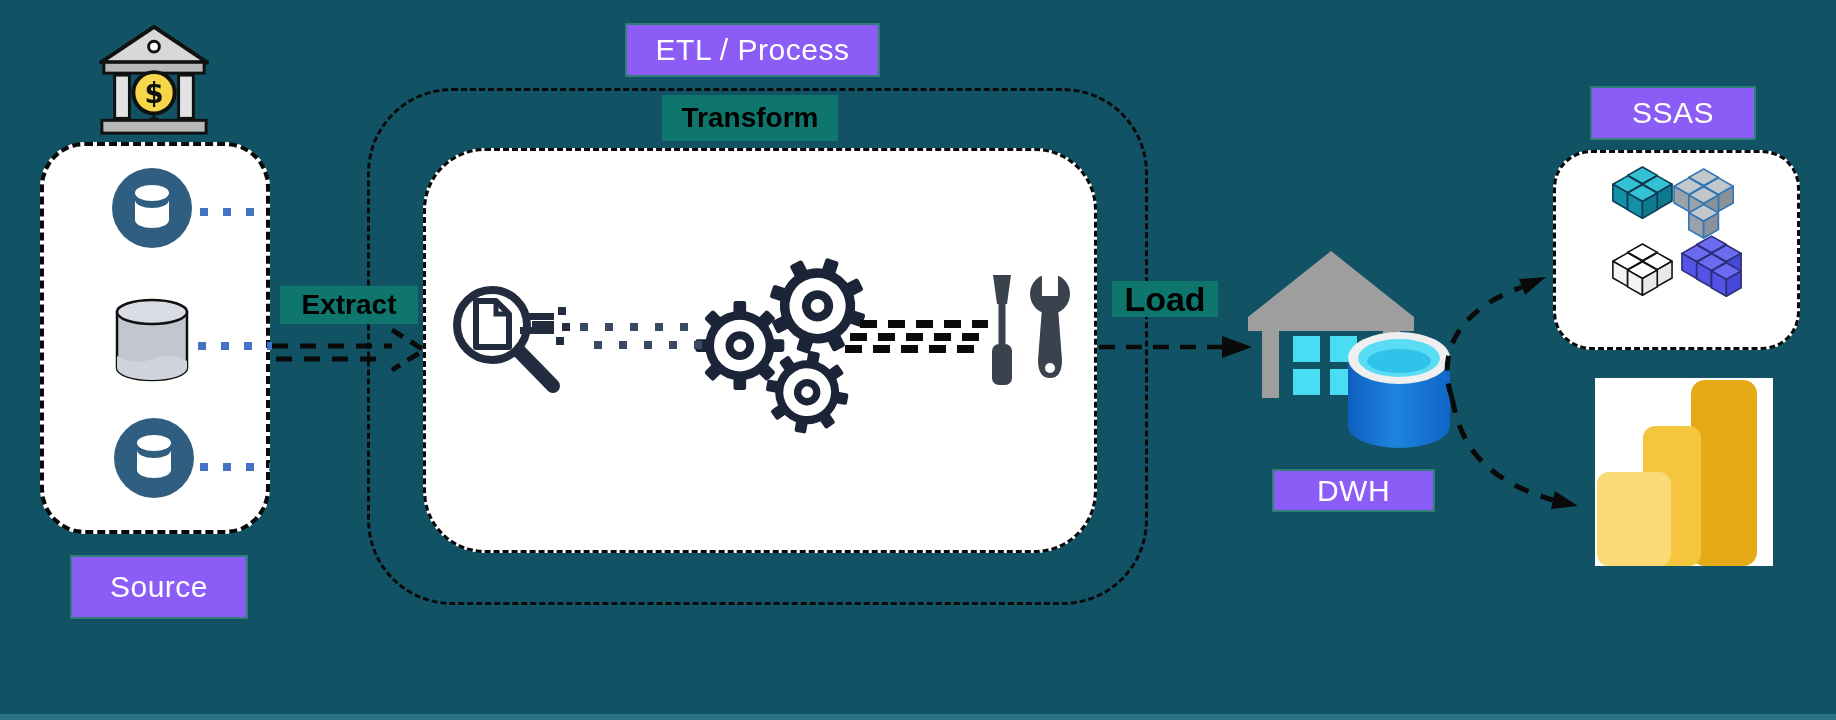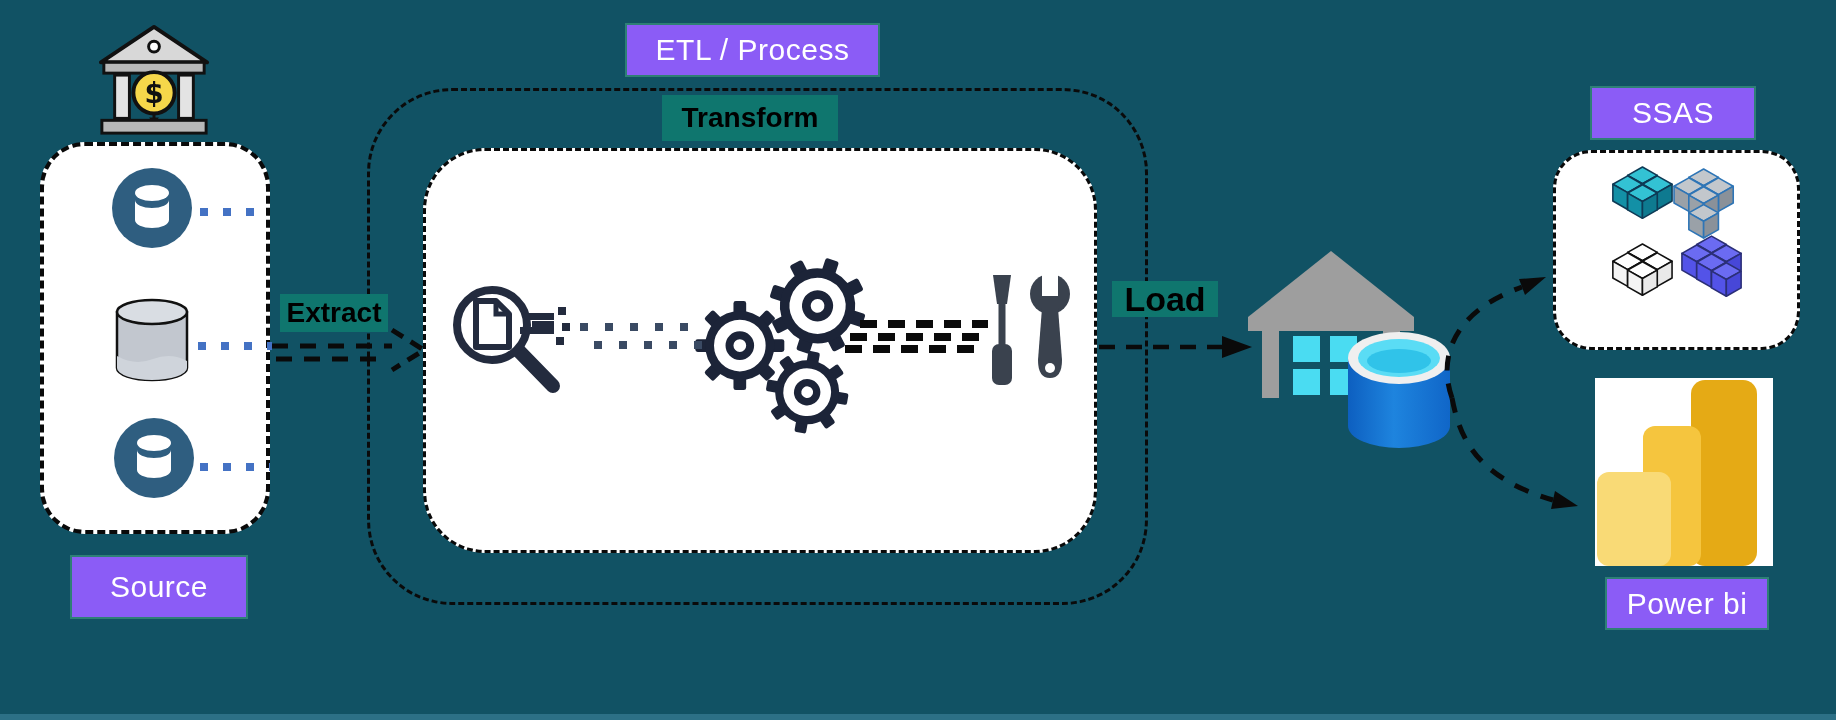--- a/index.html
+++ b/index.html
@@ -147,20 +147,21 @@
         <stop offset="0.45" stop-color="#1E84DE"></stop>
         <stop offset="1" stop-color="#1066C8"></stop>
       </linearGradient>
     </defs>
     <path d="M4,30 L4,98 A51,22 0 0 0 106,98 L106,30 Z" fill="url(#cylGrad)"></path>
     <ellipse cx="55" cy="30" rx="51" ry="26" fill="#EFEFEF"></ellipse>
     <ellipse cx="55" cy="30" rx="41" ry="19" fill="#5ADCF5"></ellipse>
     <ellipse cx="55" cy="33" rx="32" ry="12" fill="#30C3E9"></ellipse>
   </svg>
 
+  <div class="navy-label" style="left:1272px;top:469px;width:163px;height:43px">DWH</div>
 
   <div class="navy-label" style="left:1590px;top:86px;width:166px;height:54px">SSAS</div>
 
   <div class="dashed-box ssas-box" style="left:1553px;top:150px;width:247px;height:200px"></div>
 
   <svg class="abs" style="left:1602px;top:166px" width="148" height="152" viewBox="0 0 150 152">
     <defs>
       <g id="cube" stroke="var(--cs)" stroke-width="1.6" stroke-linejoin="round">
         <polygon points="15,0 30,8.5 15,17 0,8.5" fill="var(--ct)"></polygon>
         <polygon points="0,8.5 15,17 15,34 0,25.5" fill="var(--cl)"></polygon>
@@ -196,23 +197,22 @@
   </svg>
 
   <div class="pbi-card" style="left:1595px;top:378px;width:178px;height:188px">
     <svg width="178" height="188" viewBox="0 0 178 188">
       <rect x="96" y="2" width="66" height="186" rx="14" fill="#E5AA15"></rect>
       <rect x="48" y="48" width="58" height="140" rx="12" fill="#F5C53E"></rect>
       <rect x="2" y="94" width="74" height="94" rx="12" fill="#F9DA76"></rect>
     </svg>
   </div>
 
-  <div class="navy-label" style="left:1605px;top:577px;width:164px;height:53px">Power bi</div>
-
-  <div class="white-label" style="left:280px;top:294px;width:108px;height:38px">Extract</div>
+
+  <div class="white-label" style="left:280px;top:286px;width:138px;height:38px">Extract</div>
   <div class="white-label" style="left:1112px;top:281px;width:106px;height:36px;font-size:34px">Load</div>
 
   <svg class="overlay" width="1836" height="720" viewBox="0 0 1836 720">
 
     <g stroke="#4472C4" stroke-width="8" stroke-dasharray="8 15">
       <line x1="200" y1="212" x2="268" y2="212"></line>
       <line x1="198" y1="346" x2="272" y2="346"></line>
       <line x1="200" y1="467" x2="270" y2="467"></line>
     </g>
 

